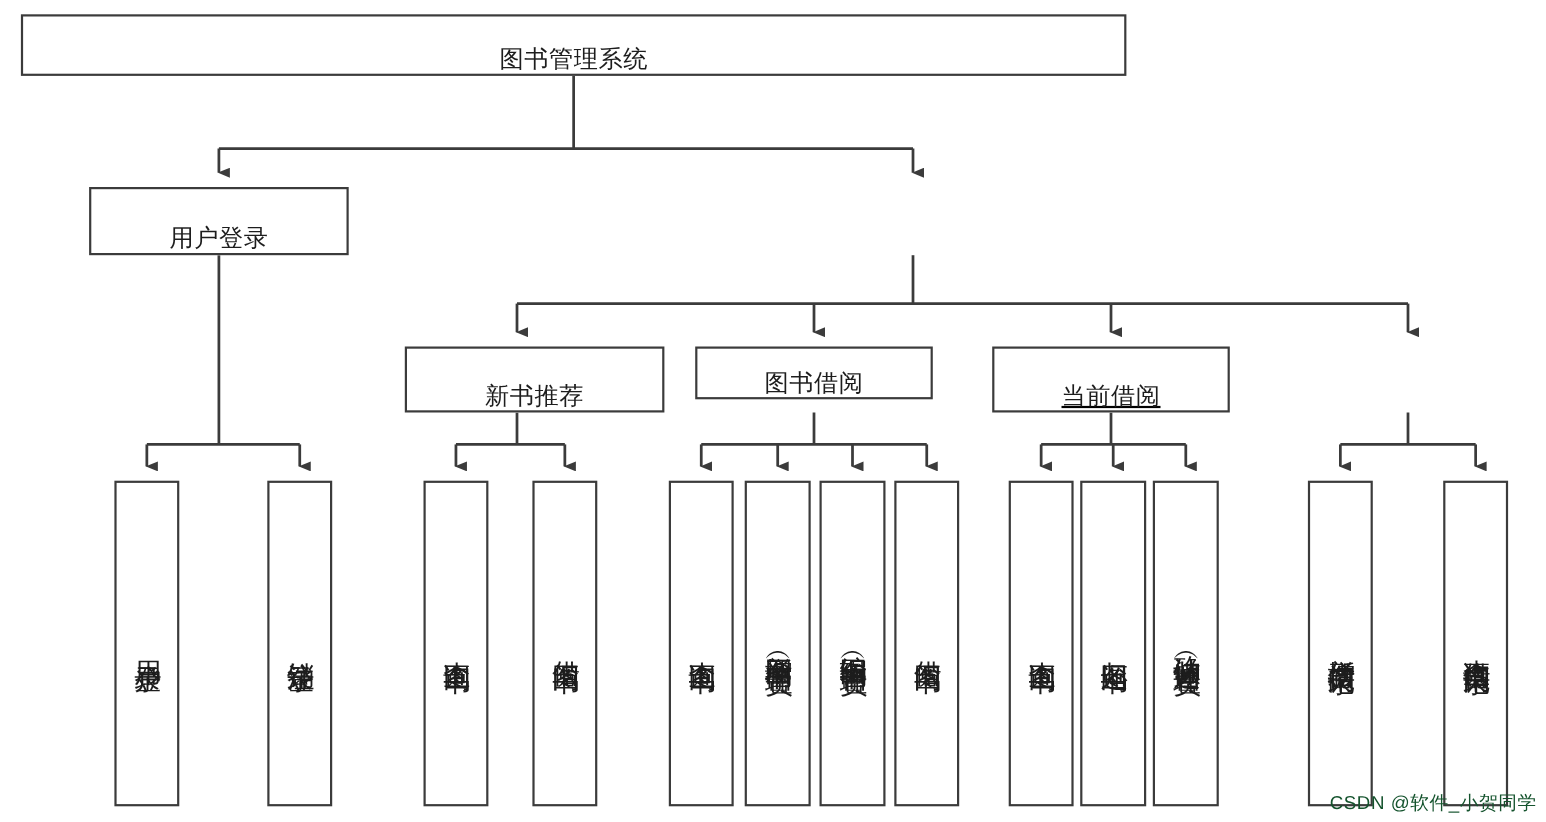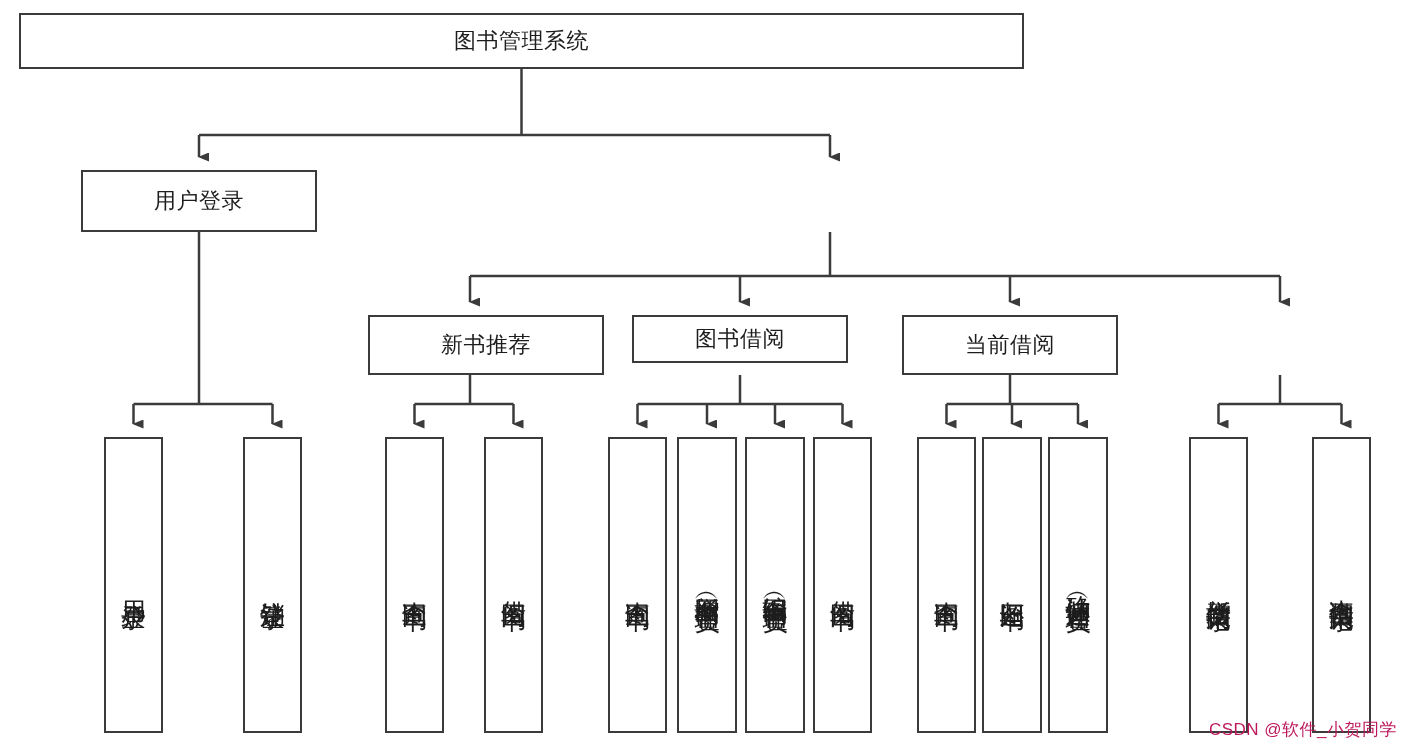--- a/index.html
+++ b/index.html
@@ -27,21 +27,21 @@
     width: 1405px;
     height: 747px;
     pointer-events: none;
   }
   .node {
     position: absolute;
     box-sizing: border-box;
     background: #ffffff;
     border: 2.5px solid #3b3b3b;
     display: flex;
-    align-items: center;
+    align-items: flex-end;
     justify-content: center;
     z-index: 2;
   }
   .node .label {
     color: #1d1d1d;
     line-height: 1.18;
     text-align: center;
     white-space: nowrap;
   }
   .node.horizontal .label {
@@ -62,21 +62,21 @@
     text-orientation: upright;
     letter-spacing: 2px;
     line-height: 1;
     max-height: 100%;
   }
   .watermark {
     position: absolute;
     right: 8px;
     bottom: 6px;
     font-size: 17px;
-    color: #be185d;
+    color: #14532d;
     letter-spacing: 0.5px;
     z-index: 5;
     white-space: nowrap;
   }
 </style>
 </head>
 <body>
 
 <div id="diagram-root">
 
@@ -137,21 +137,21 @@
   <div class="node horizontal" style="left:81px; top:170px; width:236px; height:62px;">
     <span class="label">用户登录</span>
   </div>
 
   <div class="node horizontal" style="left:368px; top:315px; width:236px; height:60px;">
     <span class="label">新书推荐</span>
   </div>
   <div class="node horizontal" style="left:632px; top:315px; width:216px; height:48px;">
     <span class="label">图书借阅</span>
   </div>
-  <div class="node horizontal" style="left:902px; top:315px; width:216px; height:60px;">
+  <div class="node horizontal" style="left:902px; top:315px; width:216px; height:60px;text-decoration:underline;">
     <span class="label">当前借阅</span>
   </div>
 
   <div class="node vertical" style="left:104px; top:437px; width:59px; height:296px;">
     <span class="label">用户登录</span>
   </div>
   <div class="node vertical" style="left:243px; top:437px; width:59px; height:296px;">
     <span class="label">注销登录</span>
   </div>
 

